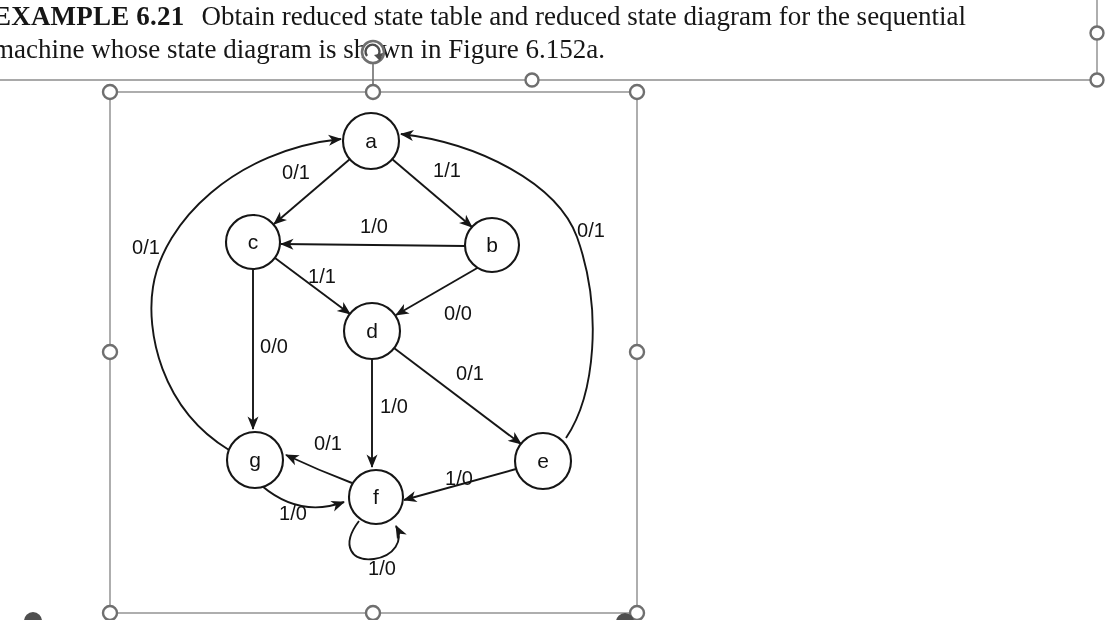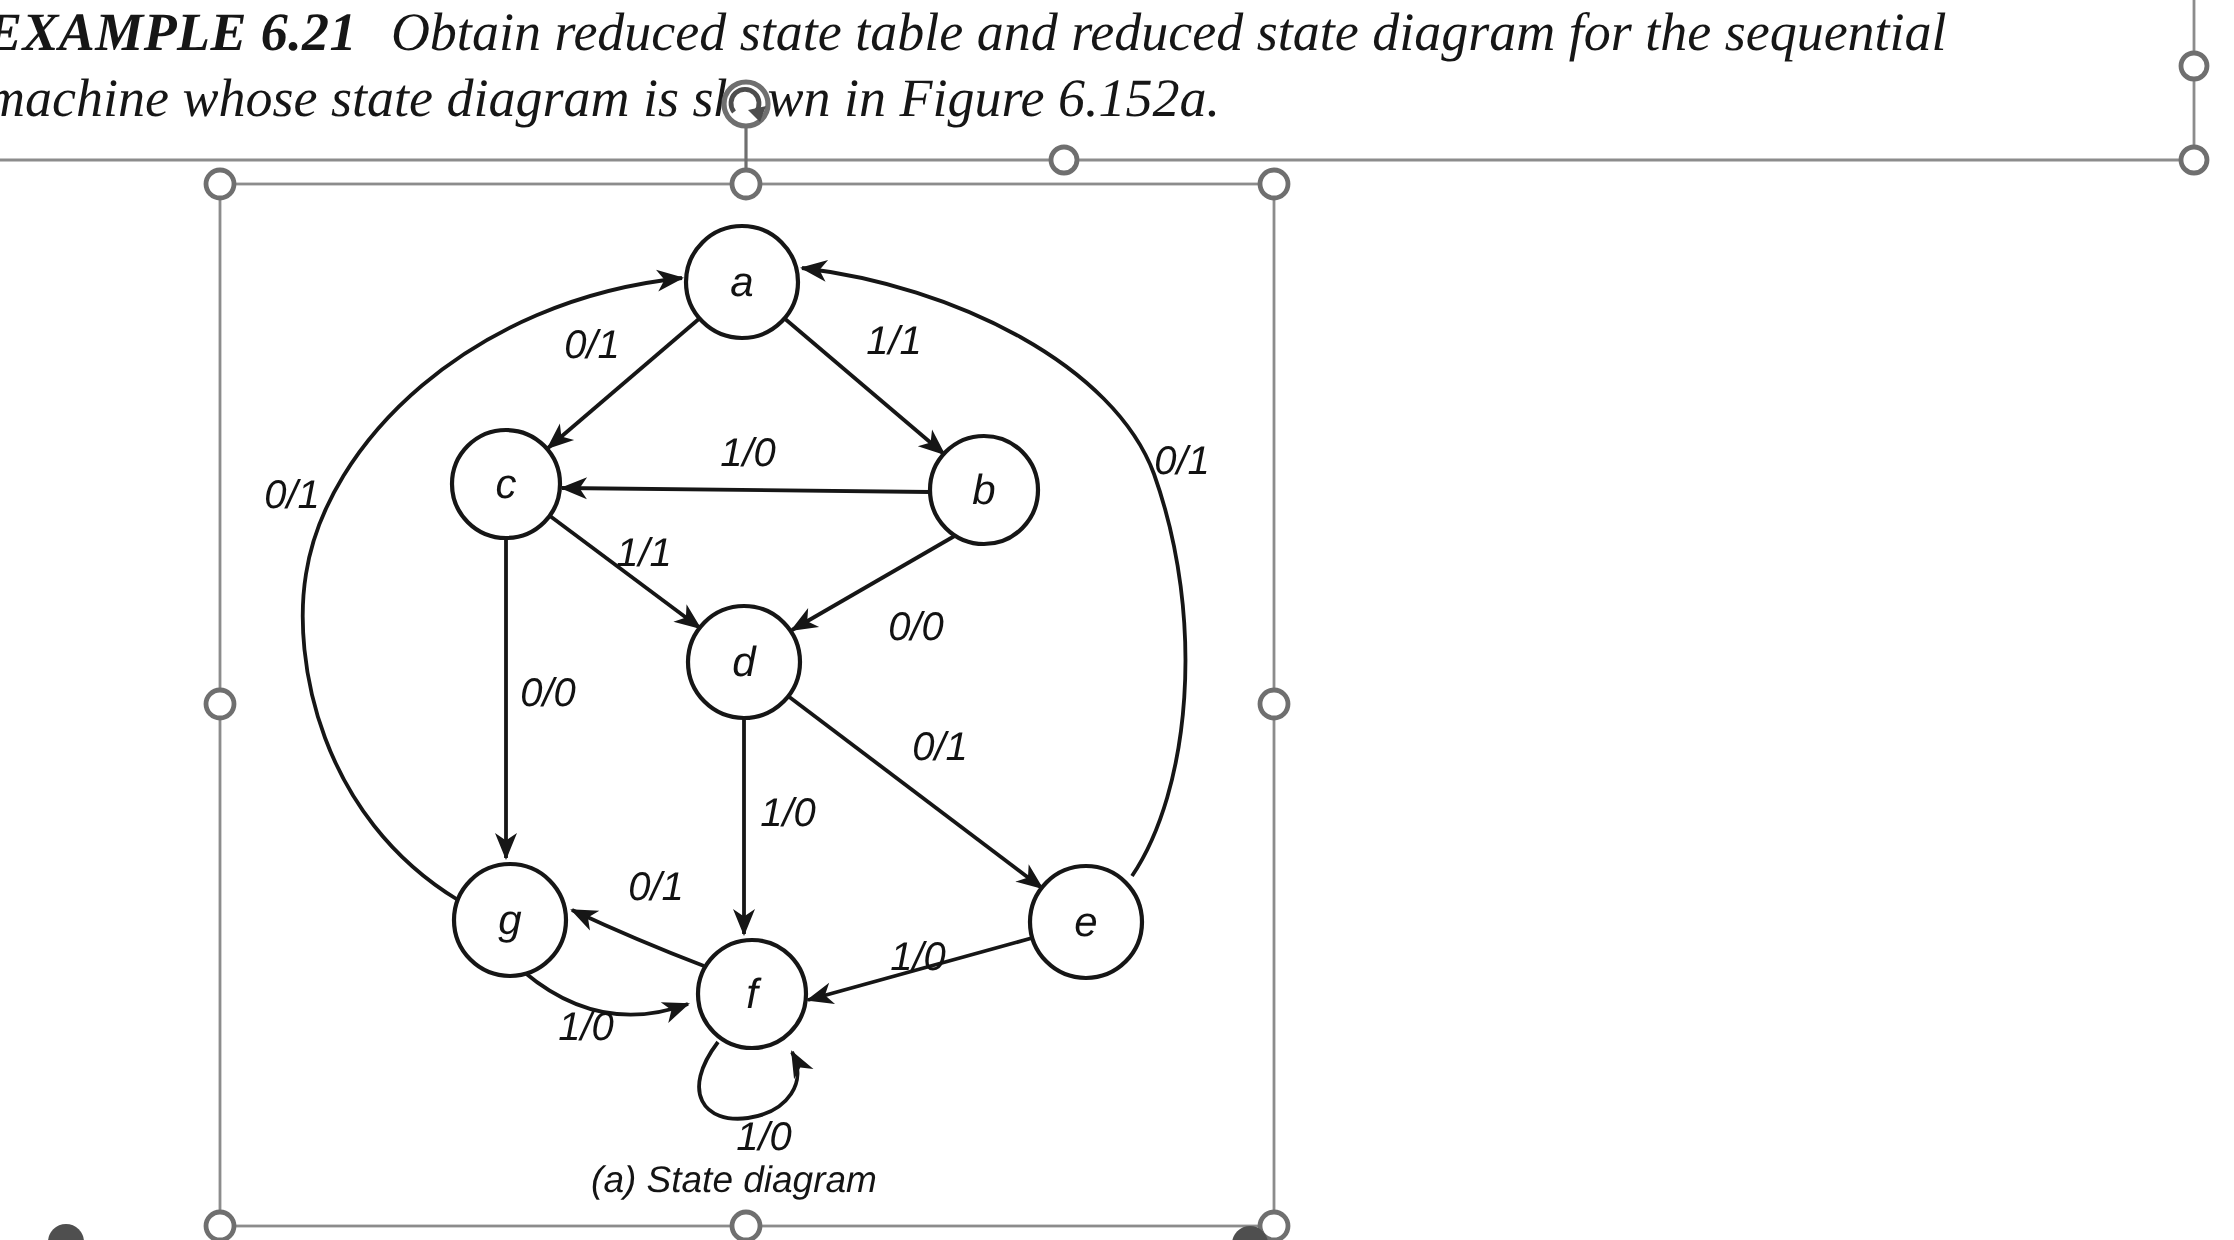--- a/index.html
+++ b/index.html
@@ -1,18 +1,18 @@
 <!DOCTYPE html>
 <html><head>
 <meta charset="utf-8">
 <style>
   html,body{margin:0;padding:0;}
   body{width:1117px;height:620px;overflow:hidden;background:#ffffff;position:relative;
        font-family:"Liberation Serif", serif;}
-  .page{position:absolute;inset:0;font-style:italic;}
+  .page{position:absolute;inset:0;}
   .textline{position:absolute;left:-7px;white-space:nowrap;color:#161616;font-size:27px;}
   .line1{top:1px;}
   .line2{top:34px;}
   .ex-bold{font-weight:700;padding-right:17px;letter-spacing:.2px;}
   .caption{position:absolute;left:367px;top:579px;transform:translateX(-50%);
            font-family:"Liberation Sans", sans-serif;font-size:18.5px;color:#141414;
            white-space:nowrap;}
   svg#scene{position:absolute;left:0;top:0;}
   .nodelbl,.edgelbl{font-family:"Liberation Sans", sans-serif;fill:#121212;}
   .nodelbl{font-size:21px;}
@@ -21,21 +21,20 @@
 </head>
 <body>
 
 <div class="page">
 
   <div class="textline line1">
     <span class="ex-bold">EXAMPLE 6.21</span><span>Obtain reduced state table and reduced state diagram for the sequential</span>
   </div>
   <div class="textline line2">machine whose state diagram is shown in Figure 6.152a.</div>
 
-  <div class="caption">(a) State diagram</div>
 
   <svg id="scene" width="1117" height="620" viewBox="0 0 1117 620">
     <defs>
       <marker id="arr" markerUnits="userSpaceOnUse" markerWidth="15" markerHeight="12" refX="13" refY="6" orient="auto">
         <path d="M0.5,0.5 L14,6 L0.5,11.5 L4.2,6 Z" fill="#161616"></path>
       </marker>
     </defs>
     <g id="g-edges">
         <path d="M350,159 L274,224" fill="none" stroke="#161616" stroke-width="1.9" marker-end="url(#arr)"></path>
         <path d="M392,159 L472,227" fill="none" stroke="#161616" stroke-width="1.9" marker-end="url(#arr)"></path>

